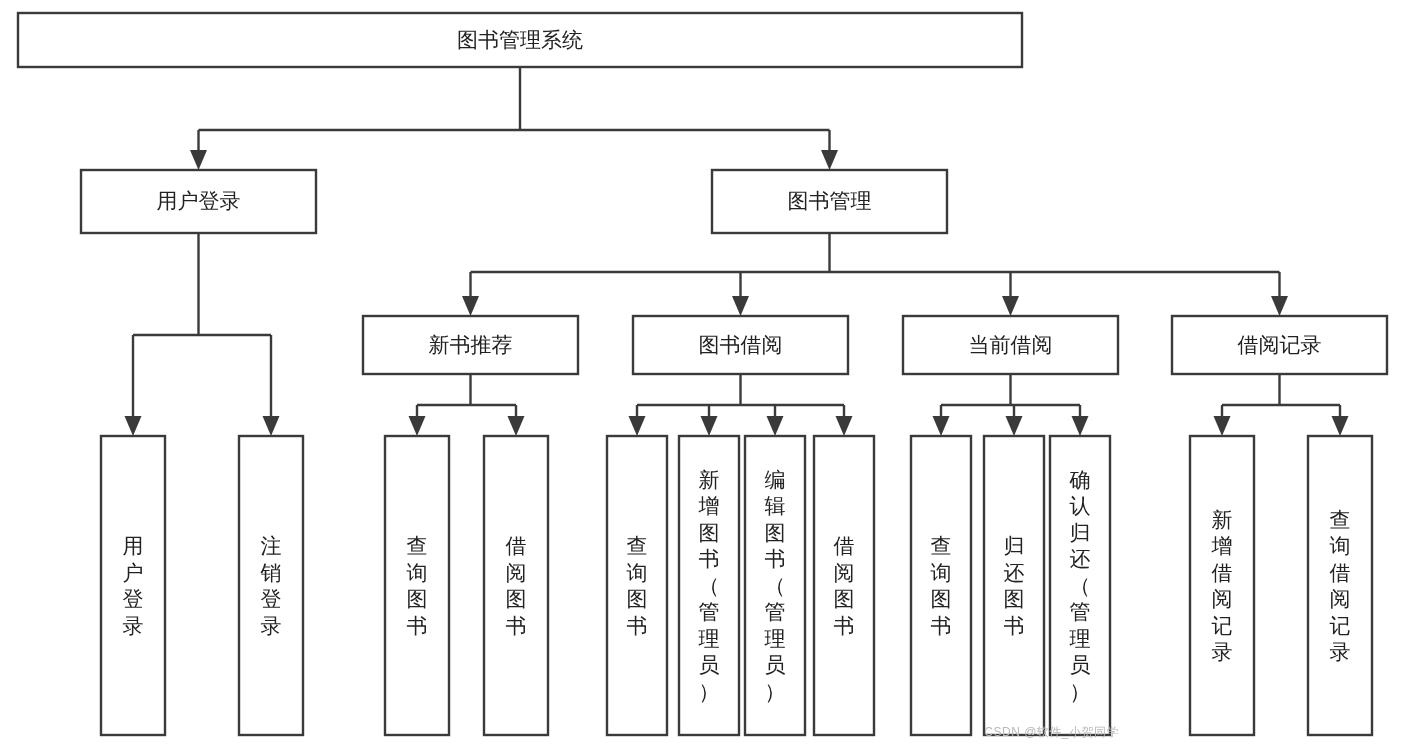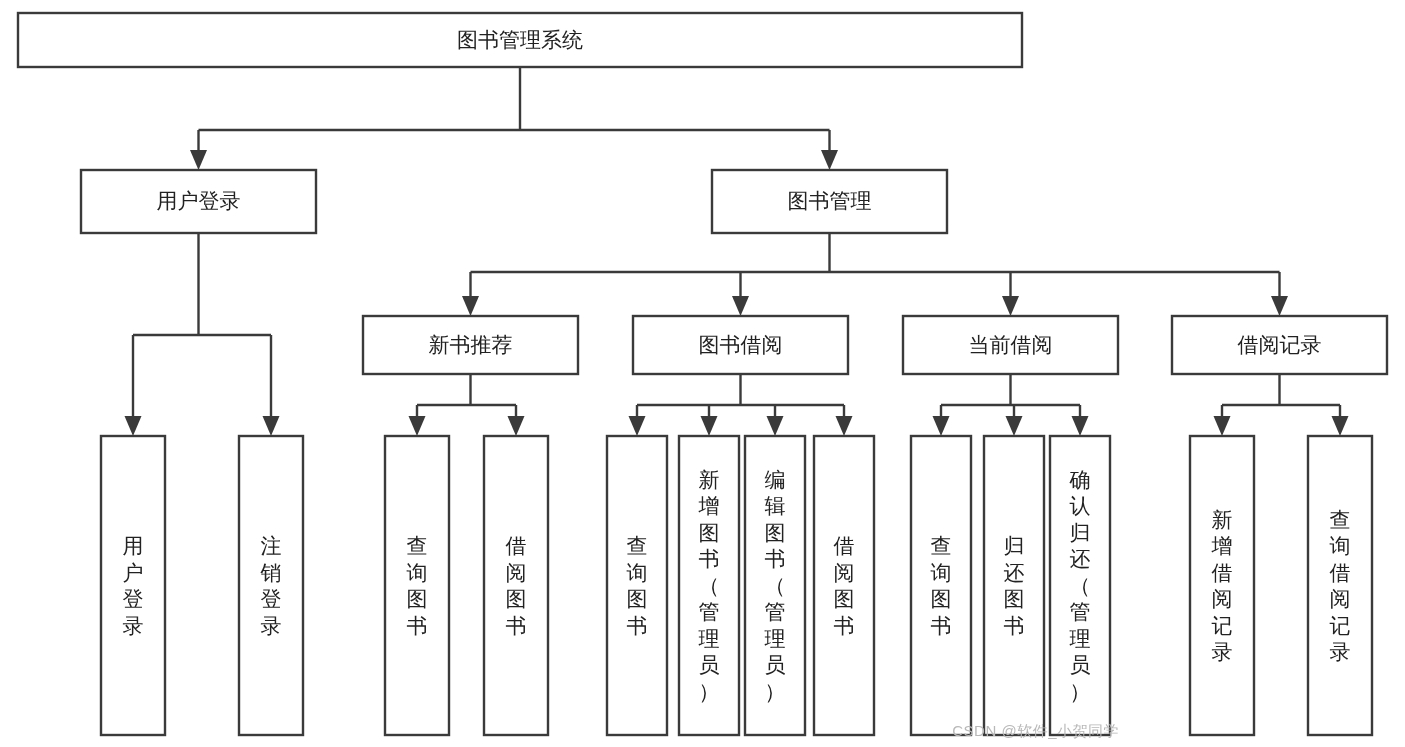--- a/index.html
+++ b/index.html
@@ -54,21 +54,21 @@
     font-family: "Liberation Sans", "DejaVu Sans", sans-serif;
     font-size: 21px;
     fill: #222222;
     text-anchor: middle;
   }
   .watermark {
     position: absolute;
     right: 8px;
     bottom: 6px;
     font-family: "Liberation Sans", "DejaVu Sans", sans-serif;
-    font-size: 15px;
+    font-size: 12px;
     color: #b8b8b8;
     white-space: nowrap;
     letter-spacing: 0.5px;
   }
 </style>
 </head>
 <body>
 
 <div id="diagram-root">
   <svg id="diagram-svg" viewBox="0 0 1405 747">

